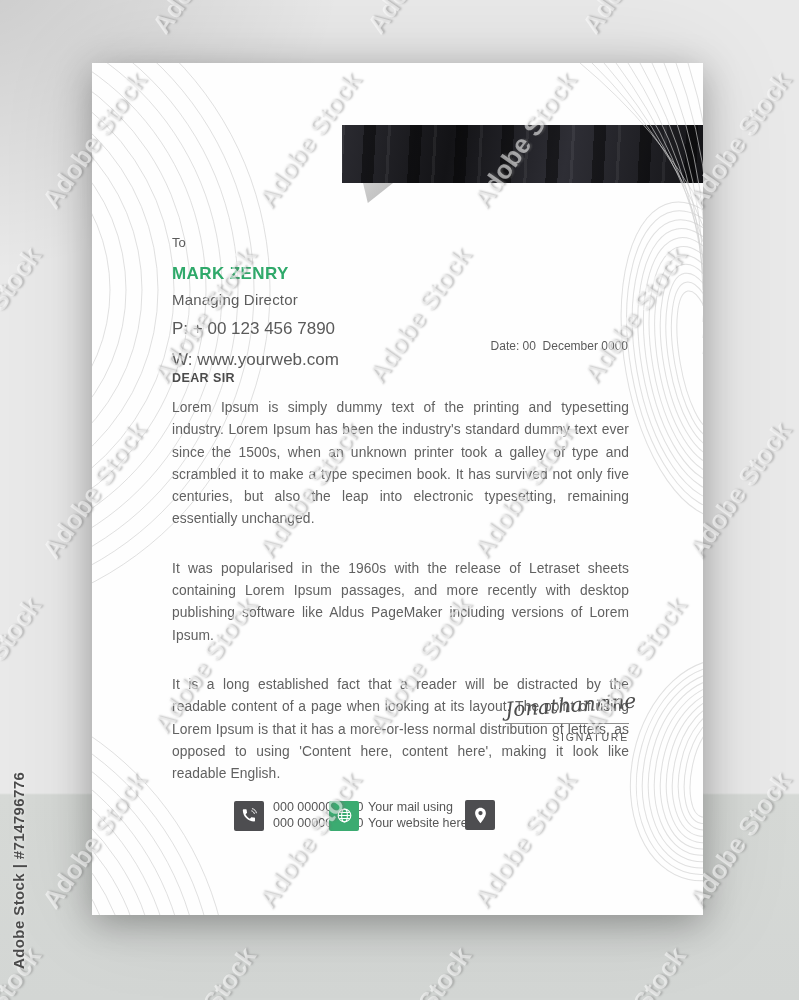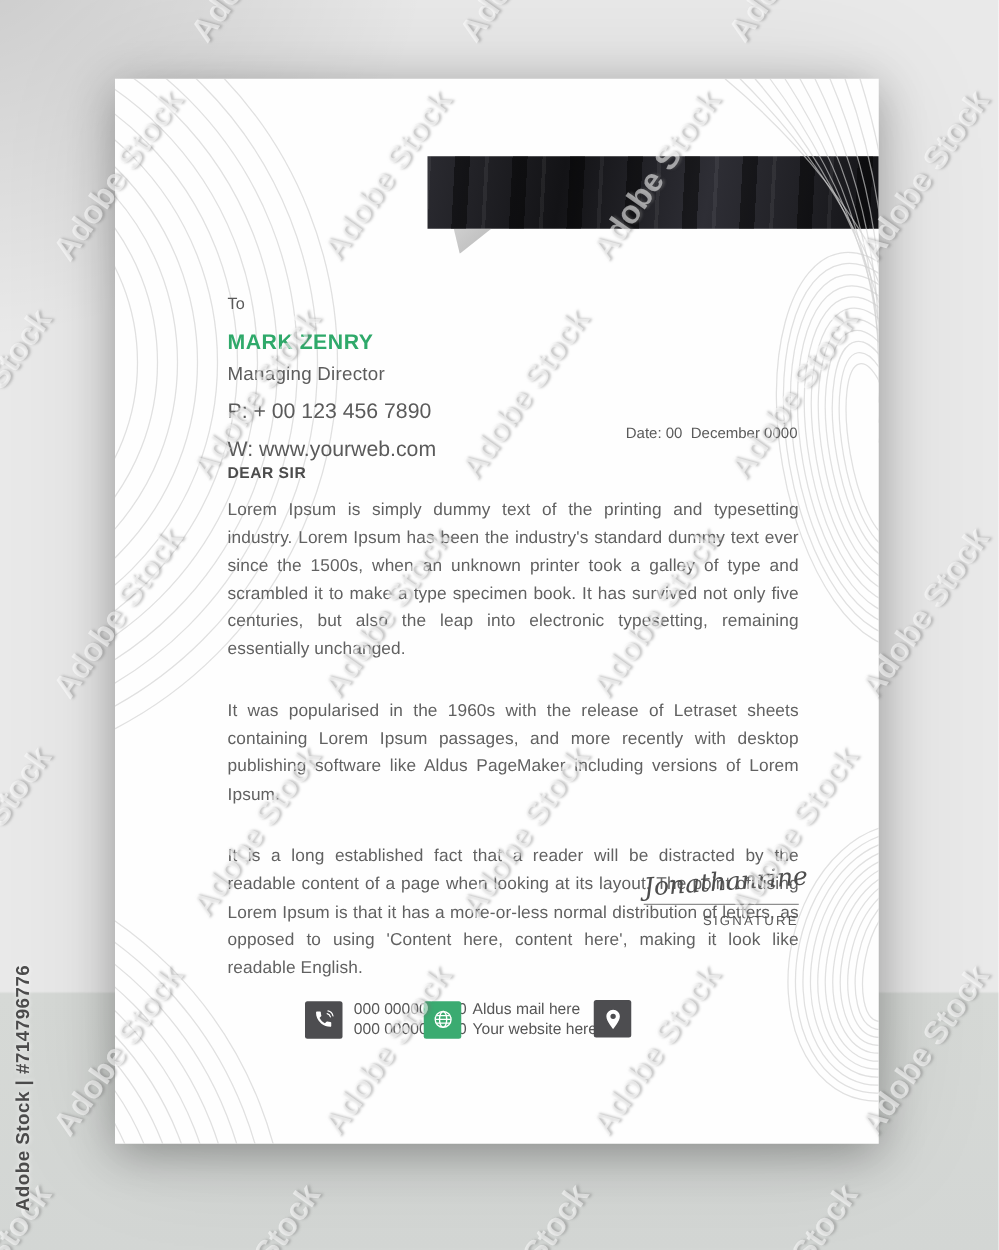--- a/index.html
+++ b/index.html
@@ -39,21 +39,21 @@
     background:linear-gradient(180deg, #43b075 0%, #3aa96c 100%);
     clip-path:polygon(0 0, calc(100% - 20px) 0, 100% 100%, 0 100%);
     display:flex; flex-direction:column; align-items:center; justify-content:center;
     padding-left:34px; color:#ffffff;
   }
   .company-line { font-size:19px; letter-spacing:0.8px; white-space:nowrap; }
   .company-bold { font-weight:bold; }
   .company-light { font-weight:normal; margin-left:5px; }
   .tagline { font-size:10.5px; letter-spacing:4.5px; margin-top:5px; white-space:nowrap; font-weight:300; }
 
-  .content { position:absolute; z-index:4; left:10px; top:0; width:611px; height:852px; }
+  .content { position:absolute; z-index:4; left:0; top:0; width:611px; height:852px; }
 
   .recipient { position:absolute; left:80px; top:172px; color:#5a5a5a; }
   .to-label { font-size:13px; color:#5a5a5a; }
   .recipient-name { font-size:17px; font-weight:bold; color:#2fa96a; letter-spacing:0.4px; margin-top:14px; }
   .recipient-title { font-size:15px; font-weight:normal; color:#5c5c5c; margin-top:7px; letter-spacing:0.2px; }
   .contact-line { font-size:17px; color:#5a5a5a; margin-top:11px; }
   .contact-line.addr { line-height:14.5px; margin-top:10px; }
 
   .date-line { position:absolute; right:75px; top:276px; font-size:12px; color:#5a5a5a; white-space:pre;text-align:right; }
 
@@ -217,21 +217,21 @@
 
       <div class="footer-item" style="left:237px;">
         <div class="icon-box icon-green">
           <svg viewBox="0 0 24 24" fill="none" stroke="#fff" stroke-width="1.4">
             <circle cx="12" cy="12" r="8"></circle>
             <ellipse cx="12" cy="12" rx="3.6" ry="8"></ellipse>
             <path d="M4.3 12h15.4M5.4 8.2h13.2M5.4 15.8h13.2"></path>
           </svg>
         </div>
         <div class="footer-text">
-          <span>Aldus mail here</span><br>
+          <span>Your mail using</span><br>
           <span>Your website here</span>
         </div>
       </div>
 
       <div class="footer-item" style="left:373px;">
         <div class="icon-box icon-dark">
           <svg viewBox="0 0 24 24">
             <path fill="#fff" fill-rule="evenodd" d="M12 2.3c-3.8 0-6.8 3-6.8 6.8 0 4.9 6.8 12.6 6.8 12.6s6.8-7.7 6.8-12.6c0-3.8-3-6.8-6.8-6.8zm0 9.3a2.7 2.7 0 1 1 0-5.4 2.7 2.7 0 0 1 0 5.4z"></path>
           </svg>
         </div>

